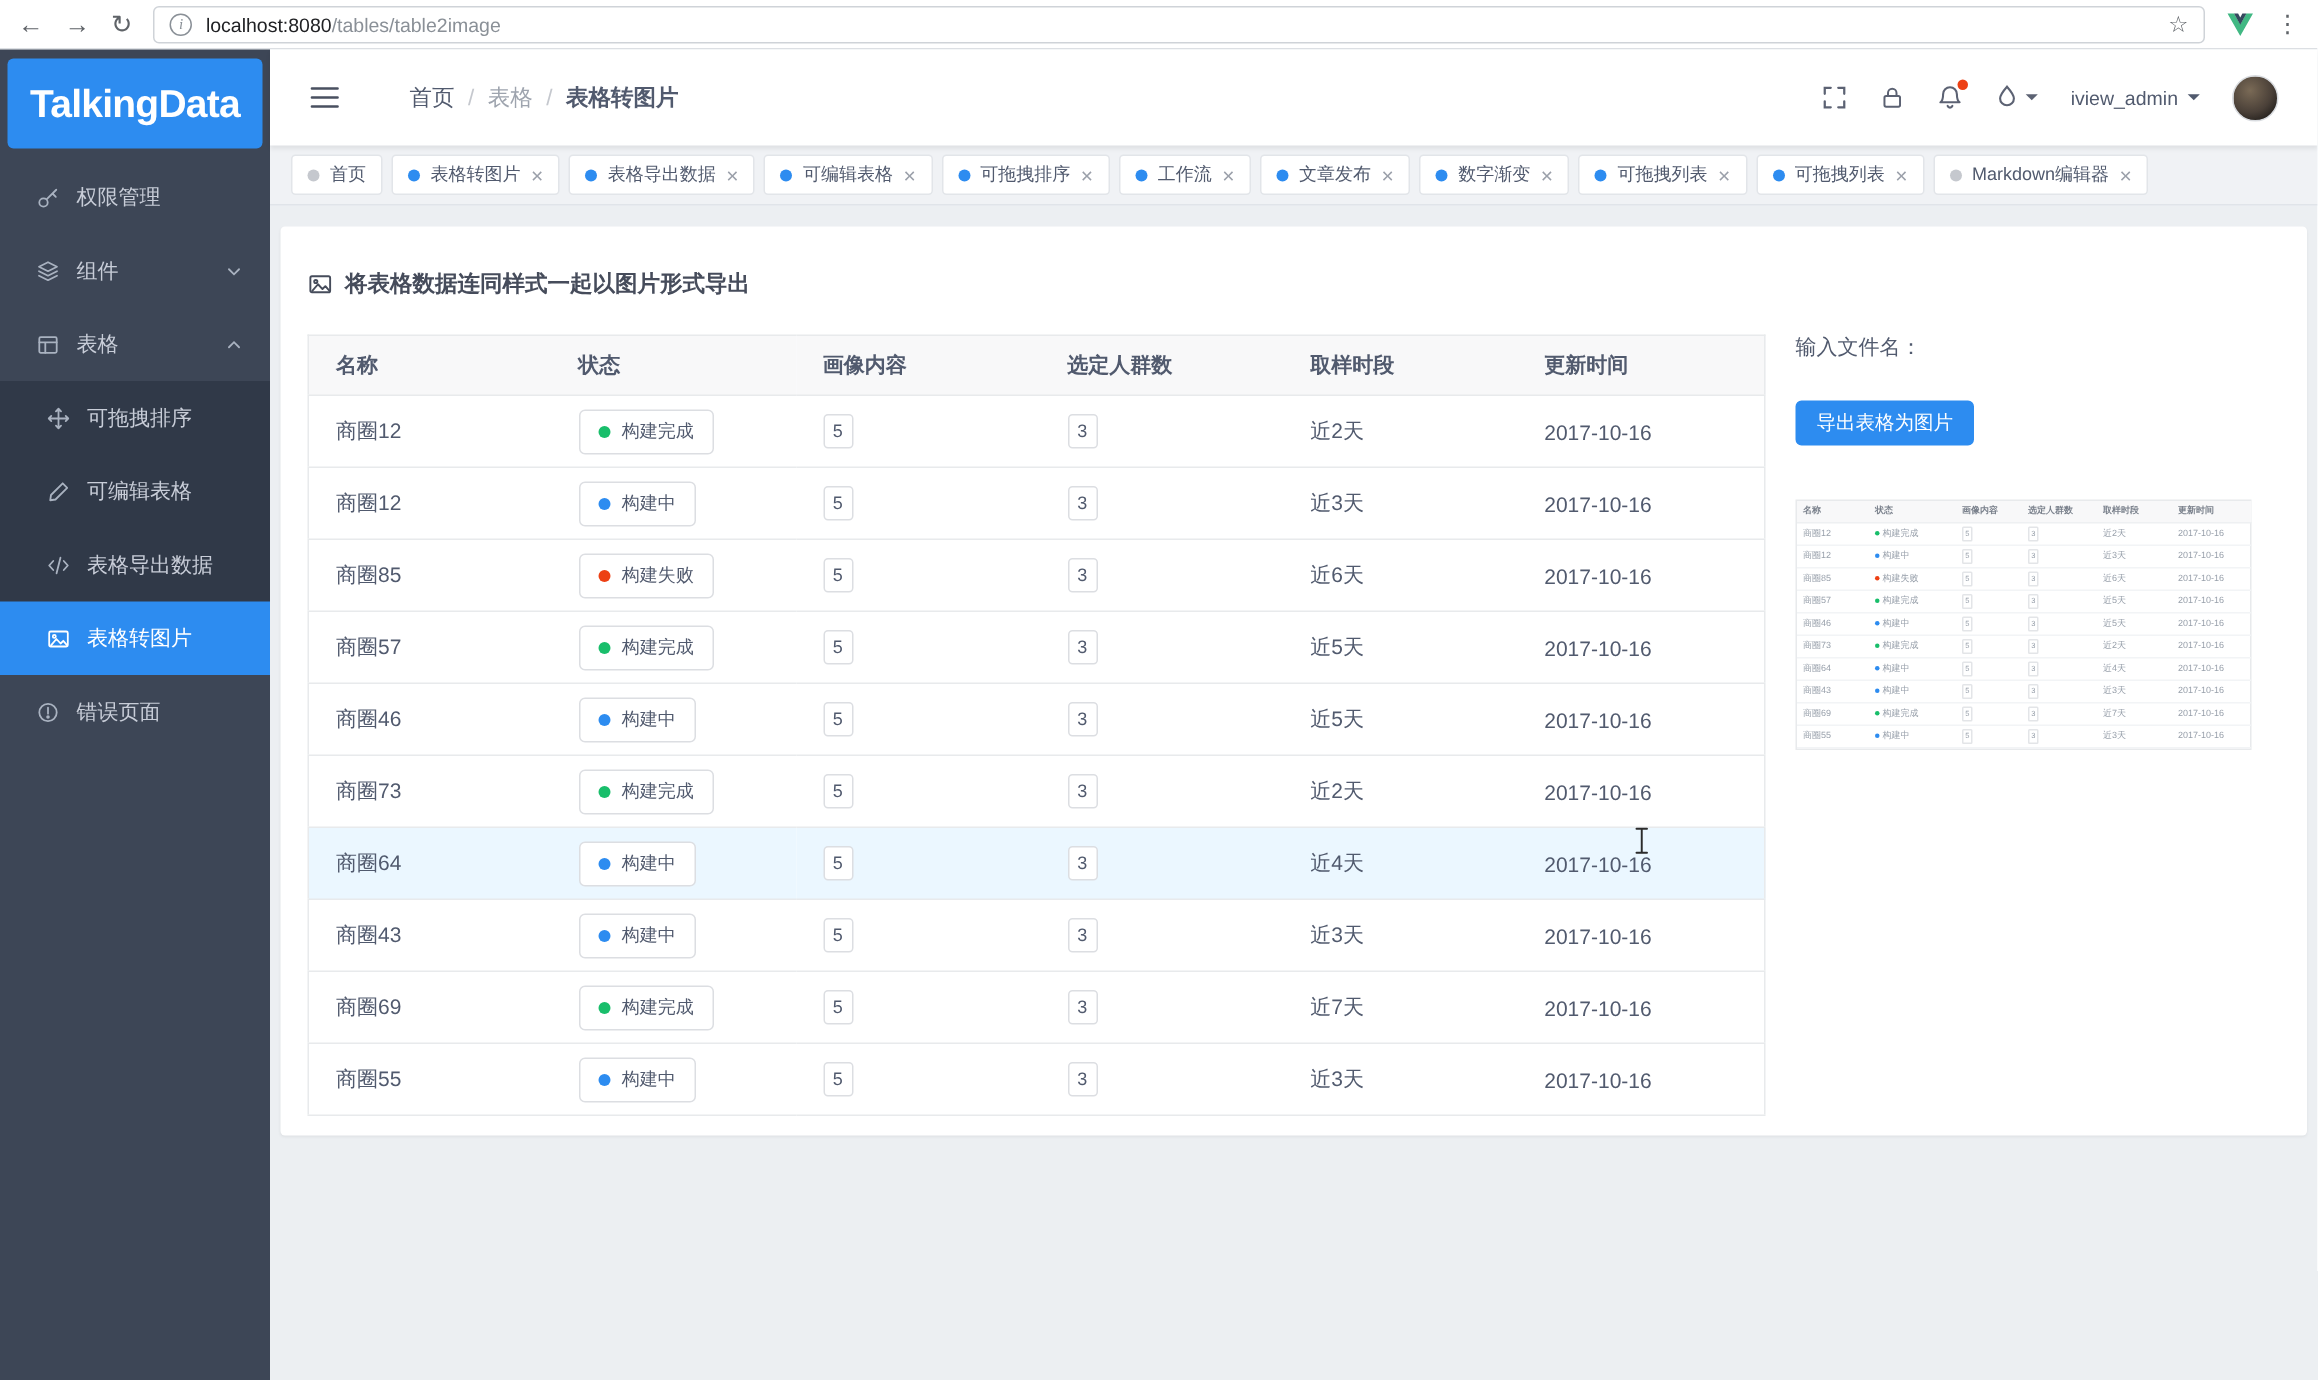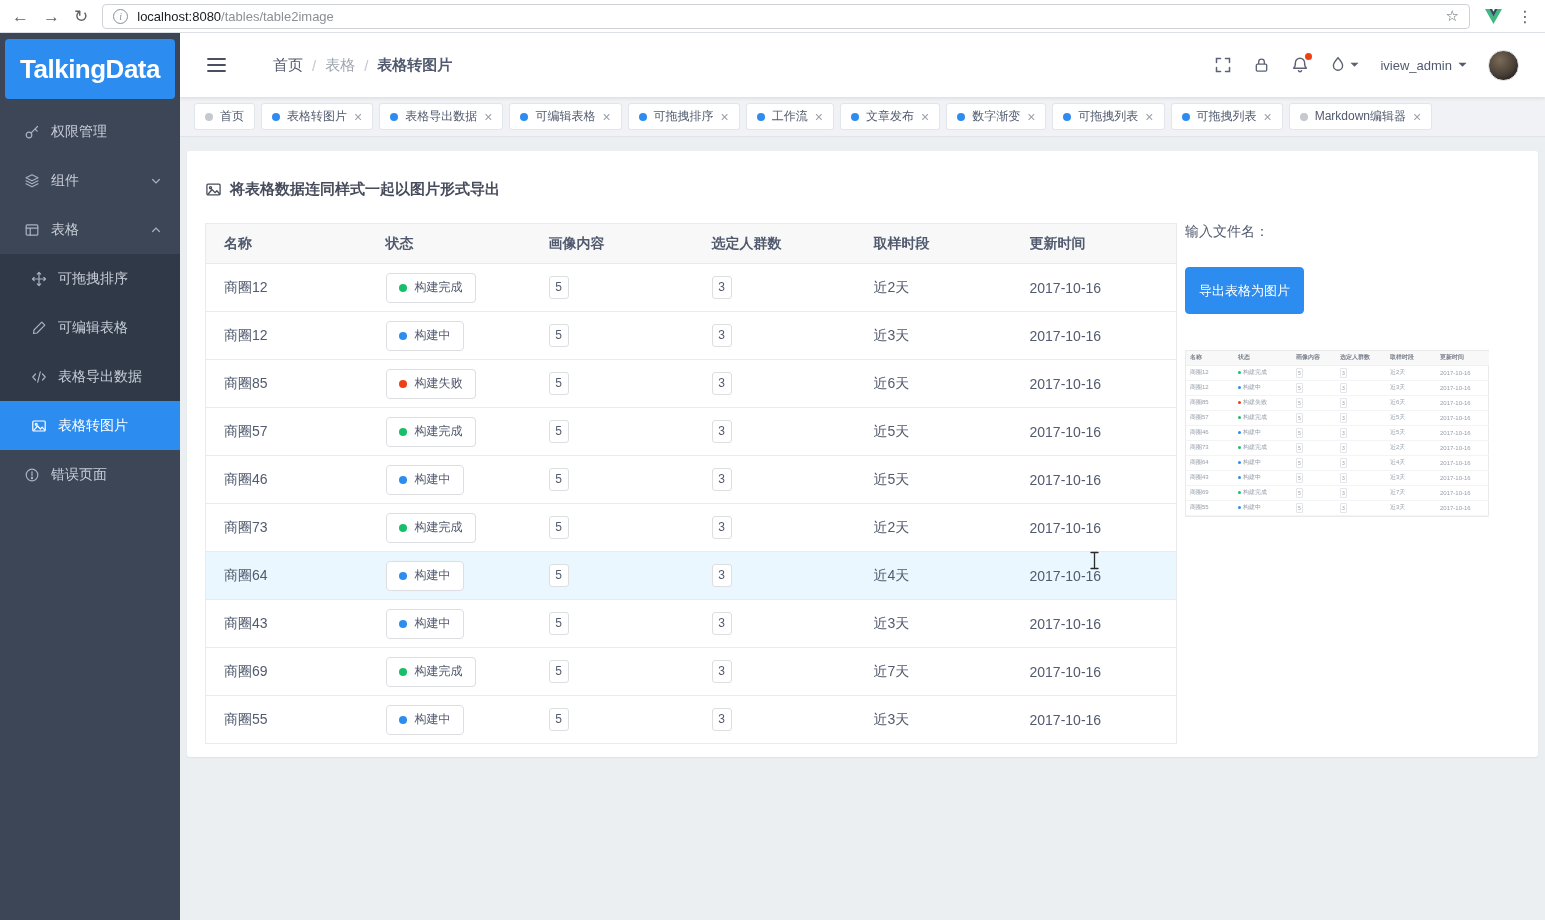--- a/index.html
+++ b/index.html
@@ -62,26 +62,26 @@
   .card-body{display:flex;margin-top:24px;align-items:flex-start;}
 
   .data-table{width:971px;border-collapse:collapse;table-layout:fixed;font-size:14px;color:#515a6e;border:1px solid #e8eaec;flex-shrink:0;}
   .data-table th{background:#f8f8f9;height:40px;text-align:left;padding-left:18px;font-weight:bold;color:#515a6e;border-bottom:1px solid #e8eaec;}
   .data-table td{height:48px;padding-left:18px;border-bottom:1px solid #e8eaec;background:#fff;}
   .data-table tr.highlight td{background:#ebf7ff;}
   .status-btn{display:inline-flex;align-items:center;gap:8px;height:30px;padding:0 12px;background:#fff;border:1px solid #dcdee2;border-radius:4px;font-size:12px;color:#515a6e;cursor:pointer;font-family:inherit;}
   .count-box{display:inline-block;min-width:20px;height:23px;line-height:21px;text-align:center;border:1px solid #dcdee2;border-radius:3px;font-size:12px;color:#515a6e;background:#fff;padding:0 2px;}
 
   
-  .export-panel{margin-left:8px;width:304px;flex-shrink:0;}
+  .export-panel{margin-left:20px;width:304px;flex-shrink:0;}
   .filename-row{display:flex;align-items:center;font-size:14px;color:#515a6e;}
   .input-wrap{position:relative;margin-left:6px;flex:1;}
   .ivu-input{width:100%;height:32px;border:1px solid #dcdee2;border-radius:4px;padding:0 26px 0 8px;font-size:13px;color:#515a6e;font-family:inherit;outline:none;background:#fff;}
   .input-icon{position:absolute;right:7px;top:8px;color:#b0b6bf;}
-  .export-btn{margin-top:26px;height:47px;padding:0 13px;background:#2d8cf0;border:1px solid #2d8cf0;border-radius:4px;color:#fff;font-size:13px;cursor:pointer;font-family:inherit;display:block;}
+  .export-btn{margin-top:26px;height:30px;padding:0 13px;background:#2d8cf0;border:1px solid #2d8cf0;border-radius:4px;color:#fff;font-size:13px;cursor:pointer;font-family:inherit;display:block;}
   .preview{margin-top:36px;border:1px solid #e8eaec;background:#fff;}
   .preview table{width:100%;border-collapse:collapse;table-layout:fixed;font-size:6px;color:#98a0ab;}
   .preview th{background:#f8f8f9;height:14px;font-weight:bold;text-align:left;padding-left:4px;font-size:6px;color:#7a818c;border-bottom:1px solid #eef0f2;overflow:hidden;white-space:nowrap;}
   .preview td{height:15px;padding-left:4px;border-bottom:1px solid #f2f4f6;overflow:hidden;white-space:nowrap;}
   .pdot{display:inline-block;width:3px;height:3px;border-radius:50%;margin-right:2px;vertical-align:middle;}
   .pbox{display:inline-block;min-width:7px;padding:0 1px;border:1px solid #e3e5e8;border-radius:1px;font-size:5px;text-align:center;line-height:8px;}
 
   .ibeam{position:absolute;left:1089px;top:551px;pointer-events:none;z-index:9;}
 </style>
 </head>

